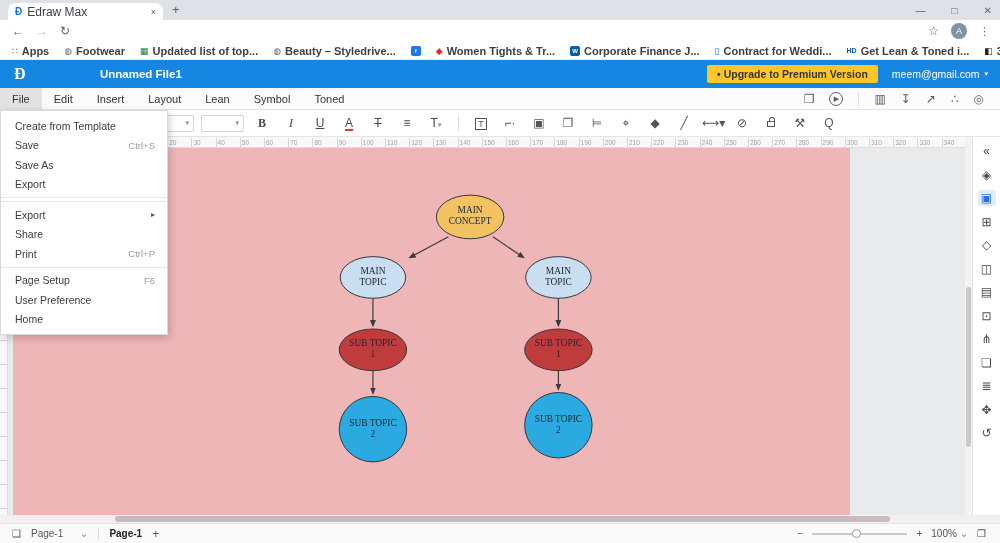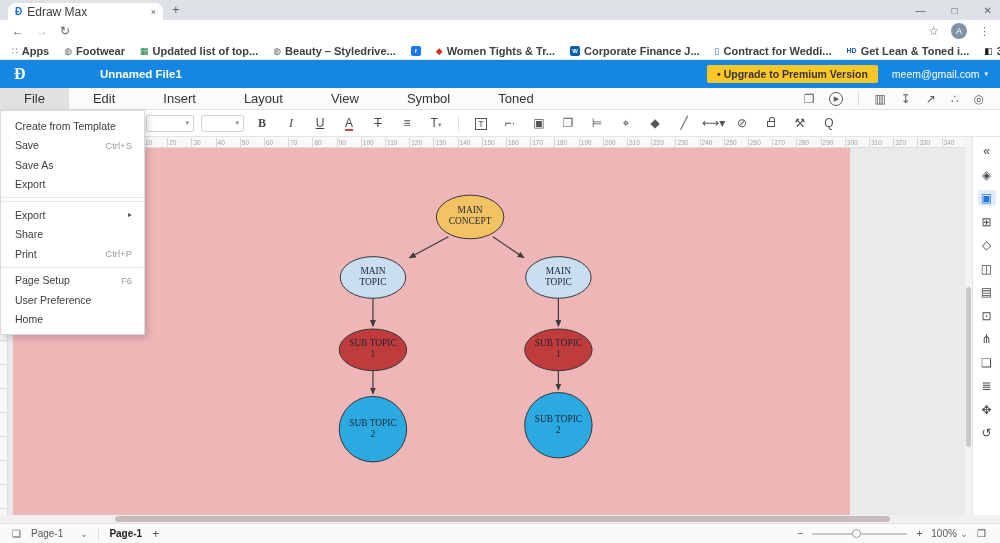--- a/index.html
+++ b/index.html
@@ -45,21 +45,21 @@
                display:flex; align-items:center; }
   .ed-logo { color:#fff; font-weight:bold; font-size:16px; margin-left:14px; font-family:"Liberation Serif",serif; }
   .ed-filename { position:absolute; left:100px; color:#fff; font-size:11.5px; font-weight:bold; }
   .ed-right { margin-left:auto; display:flex; align-items:center; gap:14px; margin-right:12px; }
   .upgrade-btn { background:#ffc627; color:#333; font-size:10.5px; font-weight:bold; padding:3px 10px; border-radius:2px; }
   .account { color:#fff; font-size:10.5px; display:flex; align-items:center; gap:5px; }
 
   
   .menubar { position:absolute; left:0; top:88px; width:1000px; height:22px; background:#fbfbfb;
              border-bottom:1px solid #e3e3e3; display:flex; align-items:center; }
-  .menu-item { font-size:13px; color:#333; padding:0 24px; height:22px; line-height:22px; }
+  .menu-item { font-size:11px; color:#333; padding:0 12px; height:22px; line-height:22px; }
   .menu-item.active { background:#e2e2e2; }
   .mb-icons { margin-left:auto; display:flex; align-items:center; gap:15px; margin-right:16px; color:#5a5a5a; }
   .mb-ic { font-size:12px; line-height:14px; }
   .mb-ic.circled { width:14px; height:14px; border:1px solid #5a5a5a; border-radius:50%; font-size:7px;
                    display:flex; align-items:center; justify-content:center; }
   .mb-sep { width:1px; height:14px; background:#ddd; }
 
   
   .formatbar { position:absolute; left:0; top:110px; width:1000px; height:27px; background:#fff;
                border-bottom:1px solid #e4e4e4; display:flex; align-items:center; padding-left:146px; gap:7px; }
@@ -110,21 +110,21 @@
                border-top:1px solid #e3e3e3; display:flex; align-items:center; font-size:10px; color:#555; }
   .bb-left { display:flex; align-items:center; gap:10px; margin-left:12px; }
   .bb-sep { width:1px; height:12px; background:#ddd; }
   .bb-active { font-weight:bold; color:#222; }
   .bb-right { margin-left:auto; display:flex; align-items:center; gap:9px; margin-right:14px; }
   .slider { width:95px; height:2px; background:#c9c9c9; position:relative; }
   .slider .knob { position:absolute; left:40px; top:-4px; width:9px; height:9px; border-radius:50%;
                   background:#fdfdfd; border:1px solid #999; }
 
   
-  .file-menu { position:absolute; left:0; top:110px; width:145px; background:#fff; border:1px solid #d9d9d9;
+  .file-menu { position:absolute; left:0; top:110px; width:168px; background:#fff; border:1px solid #d9d9d9;
                box-shadow:2px 3px 8px rgba(0,0,0,.18); padding:5px 0; z-index:60; }
   .fm-item { height:19.5px; display:flex; align-items:center; padding:0 12px 0 14px; font-size:10.5px; color:#3b3b3b; }
   .fm-shortcut { margin-left:auto; color:#9c9c9c; font-size:9.5px; }
   .fm-sub { margin-left:auto; color:#555; font-size:8px; }
   .fm-div { height:1px; background:#e7e7e7; margin:3px 0; }
 </style>
 </head>
 <body>
 
 <div class="screen">
@@ -211,21 +211,21 @@
       </span>
     </div>
   </div>
 
   <div class="menubar">
     <span id="menu-items" style="display:flex">
         <span class="menu-item active">File</span>
         <span class="menu-item">Edit</span>
         <span class="menu-item">Insert</span>
         <span class="menu-item">Layout</span>
-        <span class="menu-item">View</span>
+        <span class="menu-item">Lean</span>
         <span class="menu-item">Symbol</span>
         <span class="menu-item">Toned</span>
       </span>
     <div class="mb-icons" id="menubar-icons">
         <span class="mb-ic">❒</span>
         <span class="mb-ic circled">▶</span>
         <span class="mb-sep"></span>
         <span class="mb-ic">▥</span>
         <span class="mb-ic">↧</span>
         <span class="mb-ic">↗</span>

